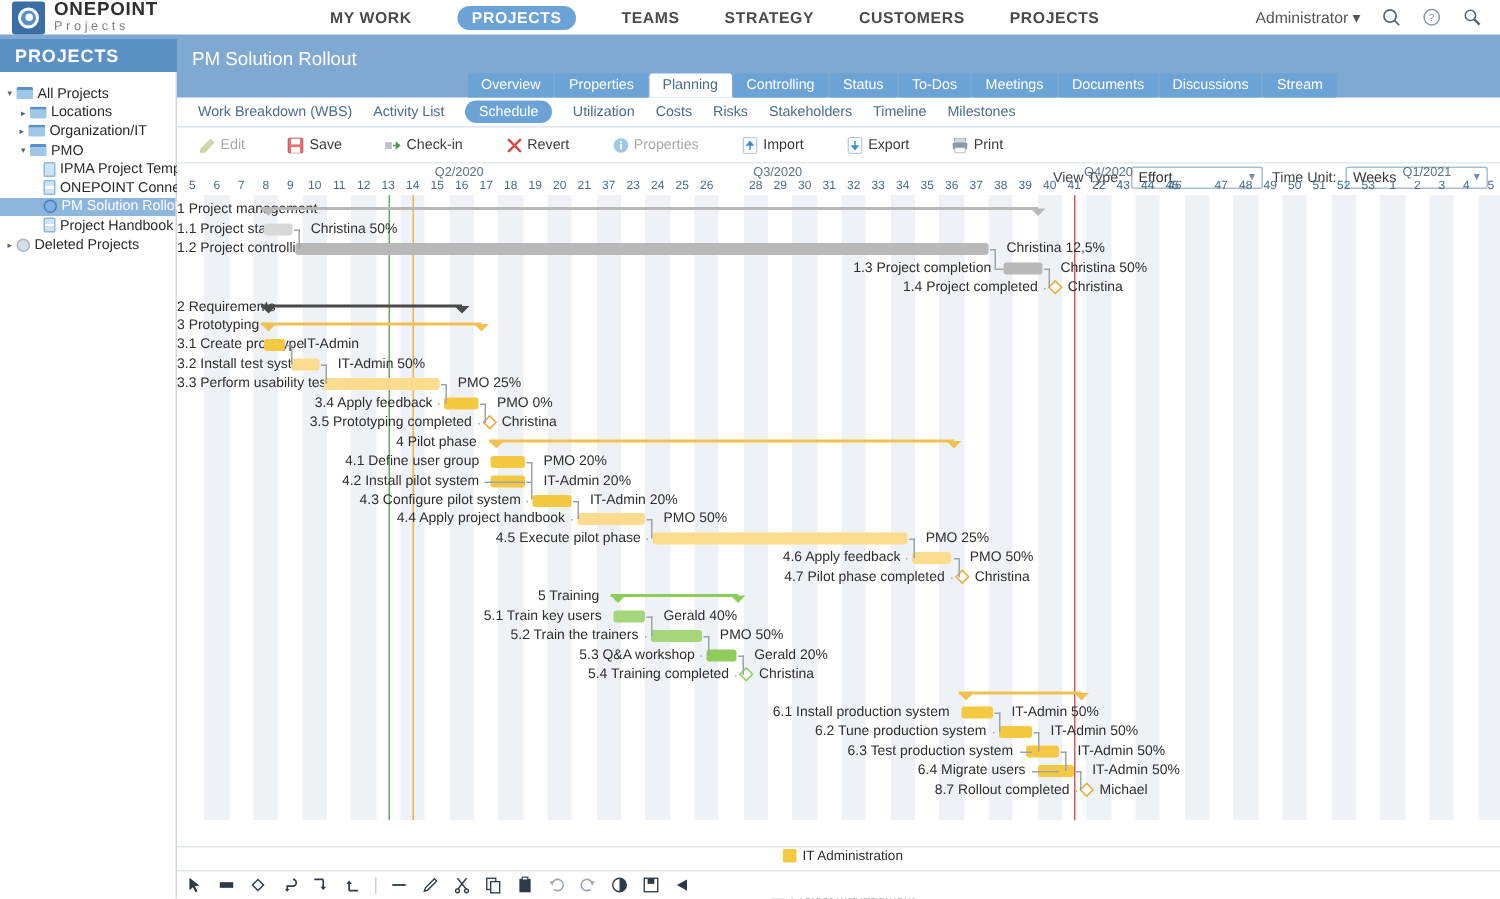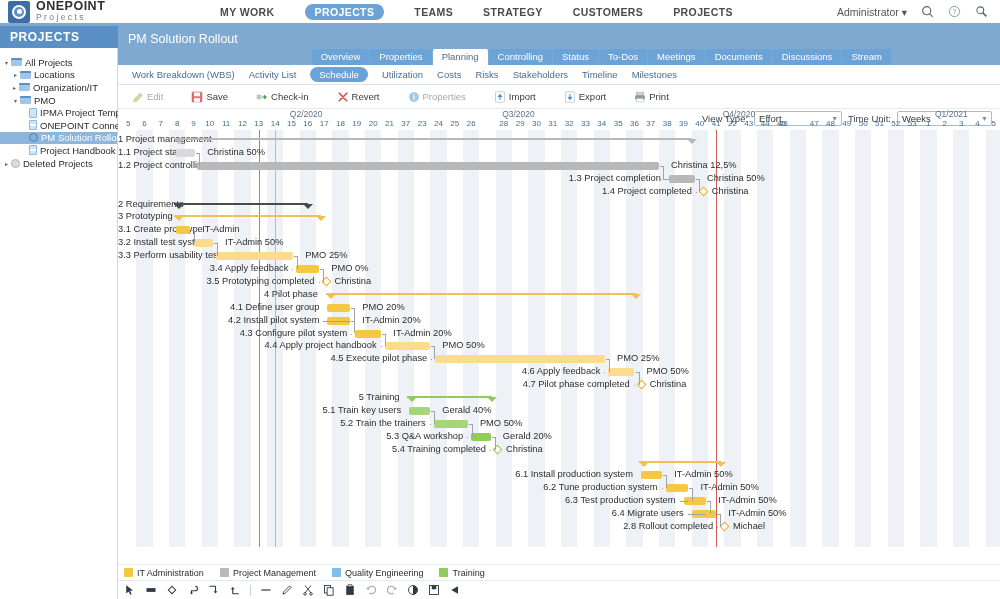--- a/index.html
+++ b/index.html
@@ -157,21 +157,21 @@
     position: absolute; width: 7px; height: 7px;
     border: 1.4px solid #f0a830; background: #ffffff;
     transform: rotate(45deg);
   }
   .link { position: absolute; background: #9aa4ad; }
 
   
   .legend {
     position: absolute; bottom: 19px; left: 0; right: 0; height: 16px;
     display: flex; align-items: center; gap: 16px; padding-left: 6px;
-    border-top: 1px solid #e3e8ec; background: #fff;
+    border-top: 1px solid #e3e8ec; background: #fff; flex-direction: column;
   }
   .lg { display: flex; align-items: center; gap: 4px; font-size: 9px; color: #2d2d2d; }
   .lg .sw { width: 9px; height: 9px; border-radius: 1px; }
   .bottombar {
     position: absolute; bottom: 0; left: 0; right: 0; height: 19px;
     display: flex; align-items: center; gap: 9px; padding-left: 6px;
     background: #fff; border-top: 1px solid #e3e8ec;
   }
   .bti { width: 12px; height: 12px; display: inline-block; }
 </style>
@@ -621,21 +621,21 @@
           <div class="link" style="left: 571.4px; top: 379.3px; width: 4px; height: 1px;"></div>
           <div class="link" style="left: 574.4px; top: 379.3px; width: 1px; height: 12.9px;"></div>
           <div class="link" style="left: 561.5px; top: 392.2px; width: 8.9px; height: 1px;"></div>
           <div class="res" style="left: 600.367px; top: 386.2px;">IT-Admin 50%</div>
           <div class="task-label" style="top: 399.1px; right: 316.333px; left: 0px;">6.4 Migrate users</div>
           <div class="bar" style="left: 573.667px; width: 24.5px; top: 401.1px; background: rgb(245, 200, 66);"></div>
           <div class="link" style="left: 589.367px; top: 392.2px; width: 4px; height: 1px;"></div>
           <div class="link" style="left: 592.367px; top: 392.2px; width: 1px; height: 12.9px;"></div>
           <div class="link" style="left: 569.667px; top: 405.1px; width: 18.7px; height: 1px;"></div>
           <div class="res" style="left: 610.167px; top: 399.1px;">IT-Admin 50%</div>
-          <div class="task-label" style="top: 412px; right: 286.933px; left: 0px;">2.8 Rollout completed</div>
+          <div class="task-label" style="top: 412px; right: 286.933px; left: 0px;">8.7 Rollout completed</div>
           <div class="dia" style="left: 603.067px; top: 414px; border-color: rgb(240, 168, 48);"></div>
           <div class="link" style="left: 599.167px; top: 405.1px; width: 4px; height: 1px;"></div>
           <div class="link" style="left: 602.167px; top: 405.1px; width: 1px; height: 12.9px;"></div>
           <div class="link" style="left: 599.067px; top: 418px; width: 0.9px; height: 1px;"></div>
           <div class="res" style="left: 615.067px; top: 412px;">Michael</div>
         </div>
     </div>
 
     <div class="legend" id="legend">
         <div class="lg">

